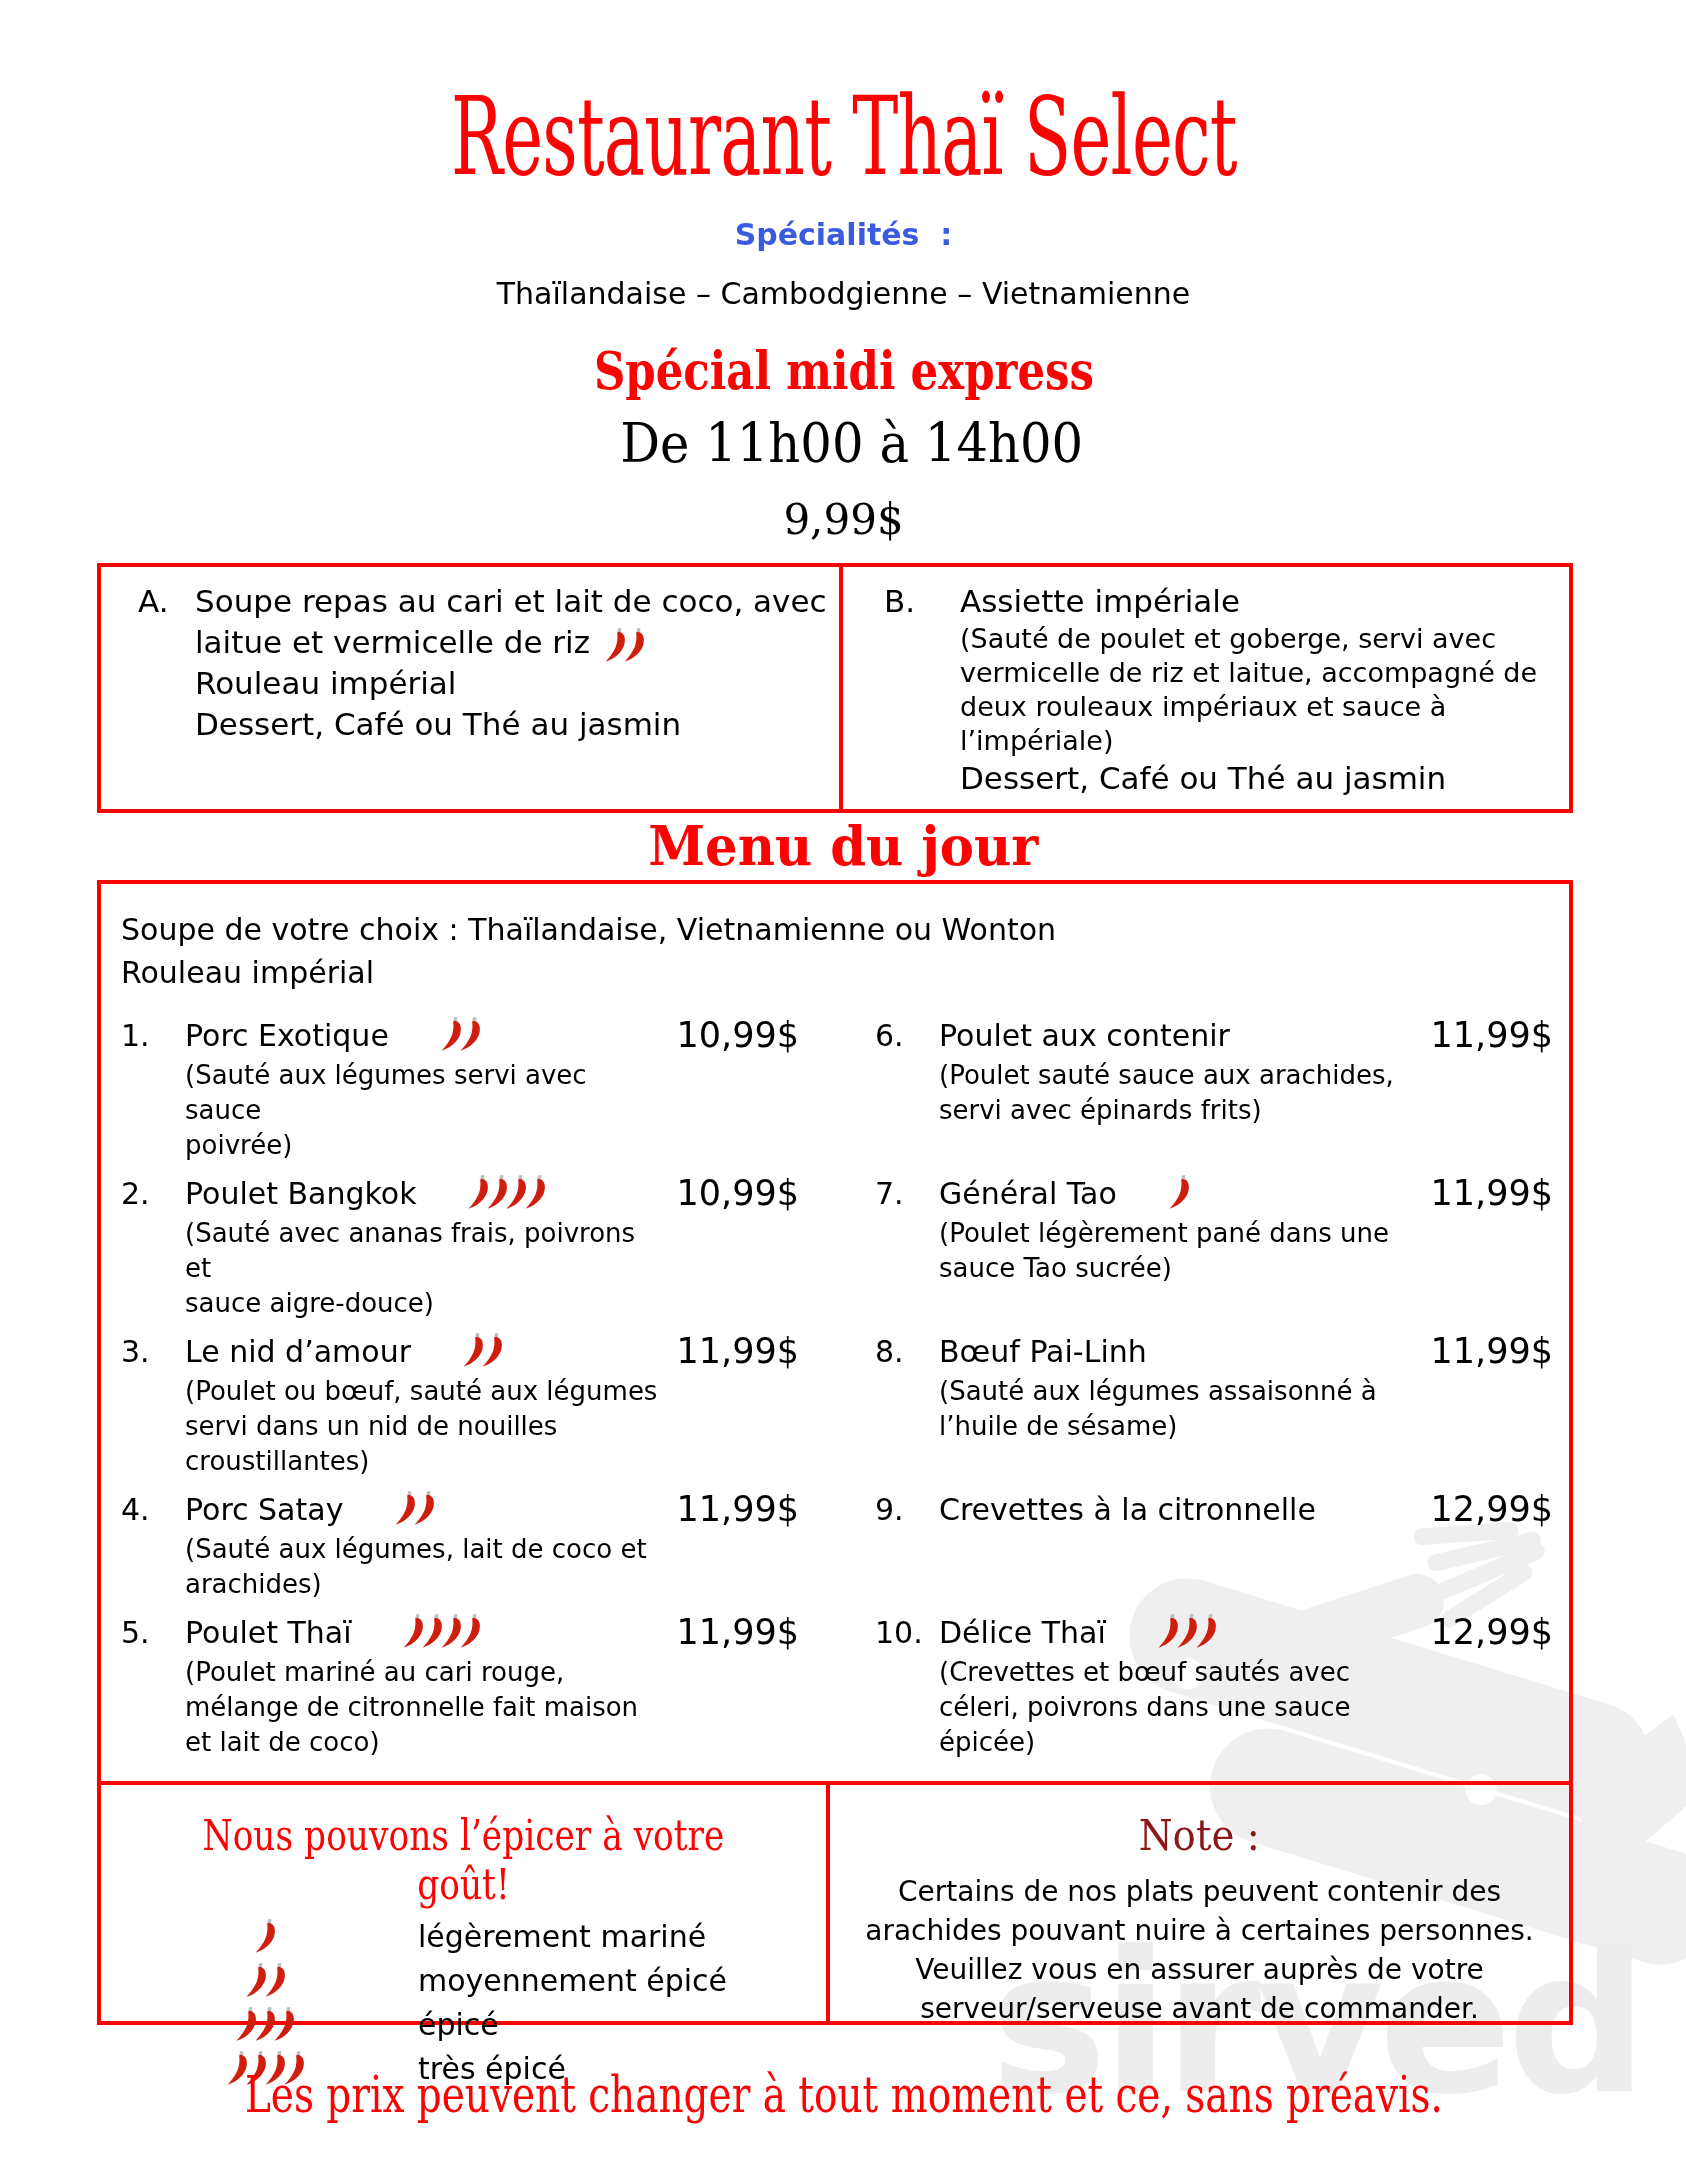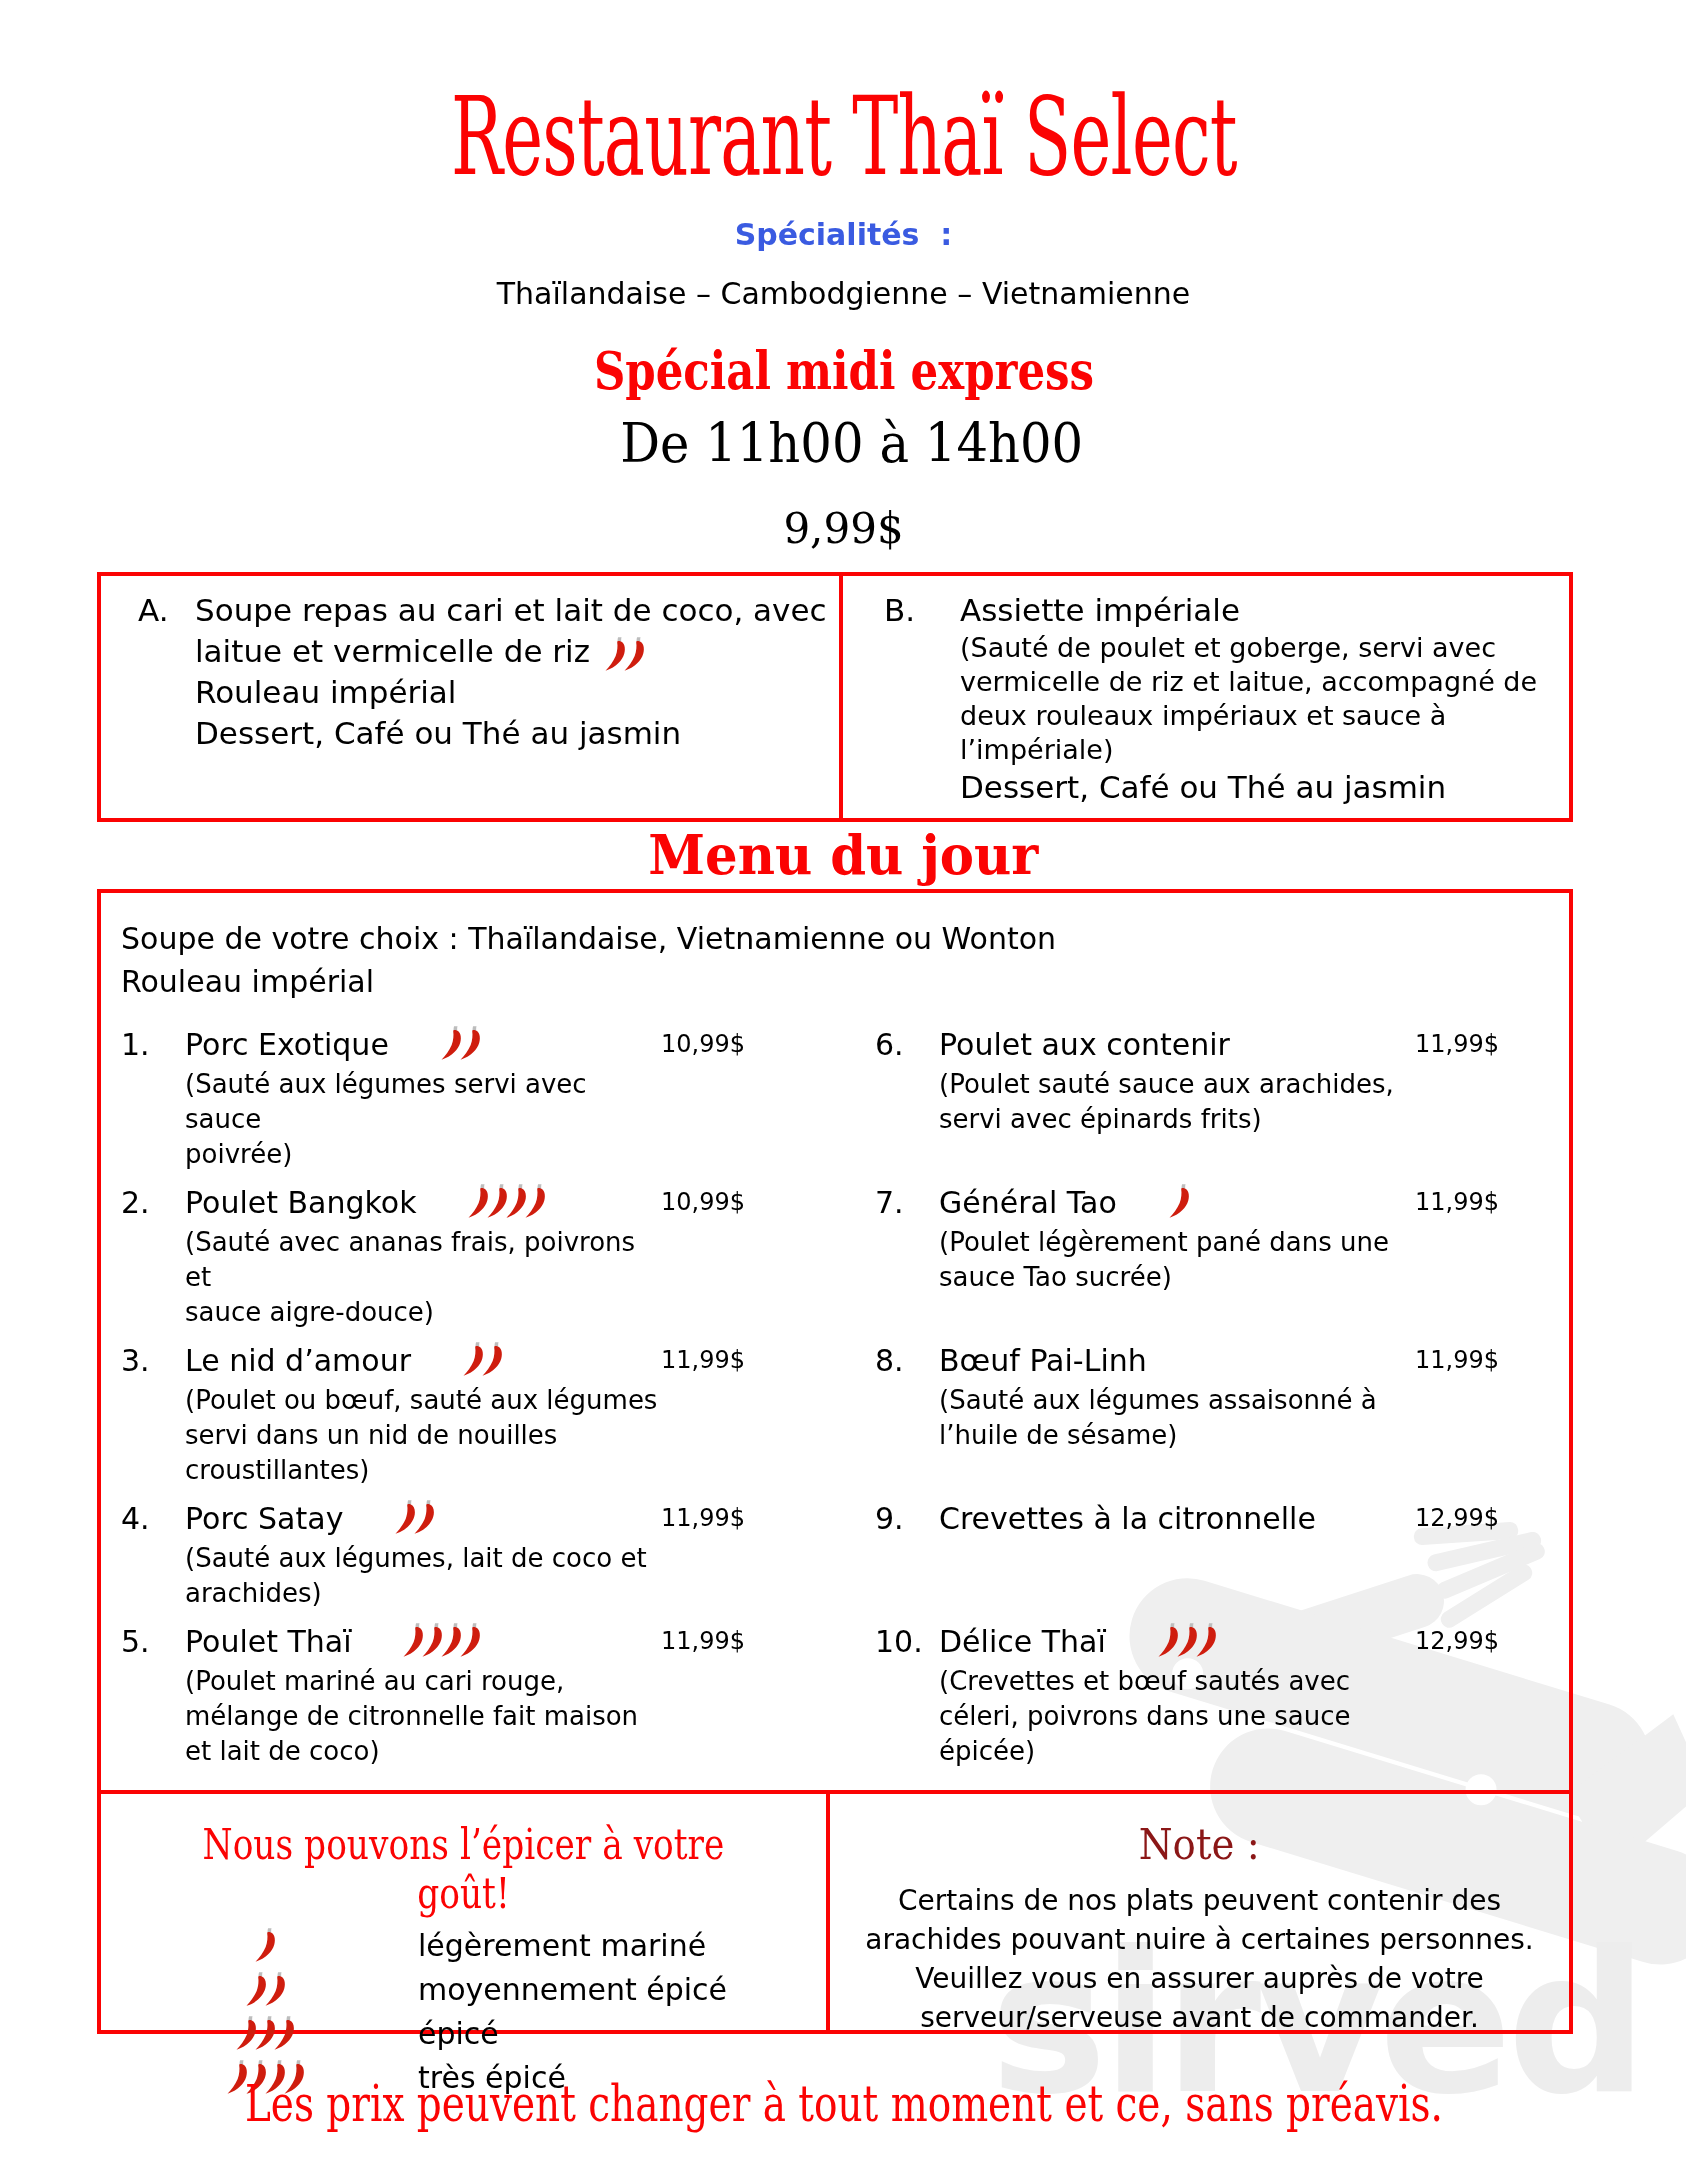--- a/index.html
+++ b/index.html
@@ -30,21 +30,21 @@
   .specialties { margin-top:20px; font-size:30px; line-height:1.2;
                  font-weight:bold; color:var(--accent-blue); }
   .cuisines { margin-top:23.6px; font-size:30px; line-height:1.2; }
 
   .special-heading { margin-top:28px; font-size:53px; line-height:1.15;
                      color:var(--accent-red); }
   .special-heading .cond { transform:scaleX(0.82); }
 
   .hours { margin-top:10.8px; font-size:54px; line-height:1.2;margin-left:8px; }
   .hours .cond { transform:scaleX(0.92); }
-  .lunch-price { margin-top:27px; font-size:42px; line-height:1.2; }
+  .lunch-price { margin-top:18px; font-size:42px; line-height:1.2; }
 
   
   .box { border:4.7px solid var(--accent-red); background:transparent; }
   .combo-box { margin-left:97px; width:1476px; margin-top:18px;
                height:250px; display:flex; }
   .combo-col { padding-top:13.5px; display:flex; align-items:flex-start; }
   .combo-a { width:738px; }
   .combo-b { flex:1; border-left:4.7px solid var(--accent-red); padding-top:13.5px; }
   .combo-letter { font-size:31px; line-height:41px; }
   .combo-a .combo-letter { width:57px; padding-left:37px; box-sizing:content-box; }
@@ -64,21 +64,21 @@
   .menu-intro { padding:24px 20px 0 20px; font-size:30px; line-height:43px; }
   .items-grid {
     margin-top:19px; padding:0 16px 0 20px;
     display:grid; row-gap:8px;
     grid-template-columns:64px minmax(0,1fr) 138px 76px 64px minmax(0,1fr) 138px;
   }
   .item-num { font-size:30px; line-height:45px; }
   .item-name-row { display:flex; align-items:flex-start;gap:37px; }
   .item-name { font-size:30px; line-height:45px; }
   .item-desc { font-size:26px; line-height:35px; white-space:pre-line; }
-  .item-price { font-size:24px; line-height:45px; text-align:left; }
+  .item-price { font-size:35px; line-height:45px; text-align:right; }
   .chili-group { display:inline-flex; }
   .chili { width:27px; height:36px; margin-left:-8px; position:relative; top:3.4px; }
   .chili:first-child { margin-left:10.8px; }
   .dessert-line { padding-left:20px; margin-top:17.5px; font-size:30px; line-height:45px; }
 
   
   .bottom-row { border-top:4.7px solid var(--accent-red); height:240px; display:flex; }
   .spice-box { width:725px; padding-top:6.7px; }
   .spice-heading { font-size:43px; line-height:1.16; color:var(--accent-red); }
   .spice-heading .cond { transform:scaleX(0.8); }

